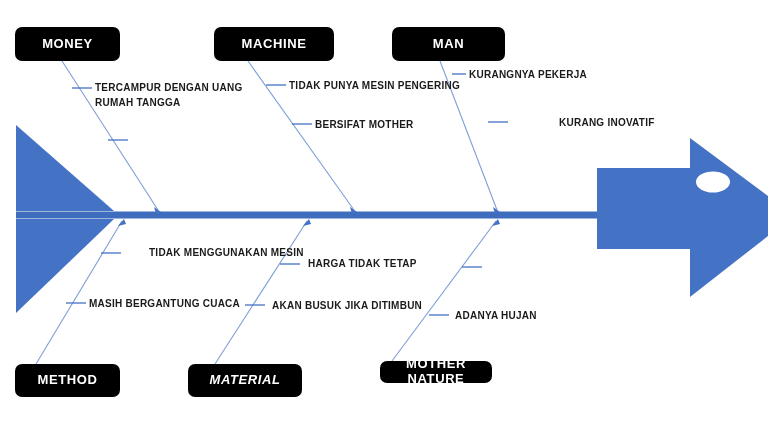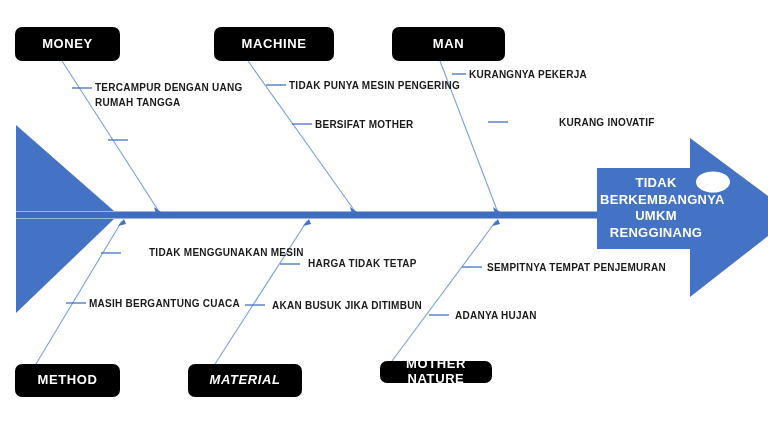--- a/index.html
+++ b/index.html
@@ -166,22 +166,17 @@
   <div class="cause-label" style="left:511px; top:116px; width:150px;margin-left:48px;">KURANG INOVATIF</div>
 
   <div class="cause-label" style="left:125px; top:246px; width:190px;margin-left:24px;">TIDAK MENGGUNAKAN MESIN</div>
 
   <div class="cause-label" style="left:89px; top:297px; width:190px;">MASIH BERGANTUNG CUACA</div>
 
   <div class="cause-label" style="left:272px; top:299px; width:190px;">AKAN BUSUK JIKA DITIMBUN</div>
 
   <div class="cause-label" style="left:308px; top:257px; width:160px;">HARGA TIDAK TETAP</div>
 
-  <div class="cause-label" style="left:487px; top:261px; width:220px;">SEMPITNYA TEMPAT PENJEMURAN</div>
 
   <div class="cause-label" style="left:455px; top:309px; width:180px;">ADANYA HUJAN</div>
 
-  <div class="effect-text" style="left:600px; top:175px; width:112px;">TIDAK
-BERKEMBANGNYA
-UMKM
-RENGGINANG</div>
 
 </div>
 
 </body></html>

